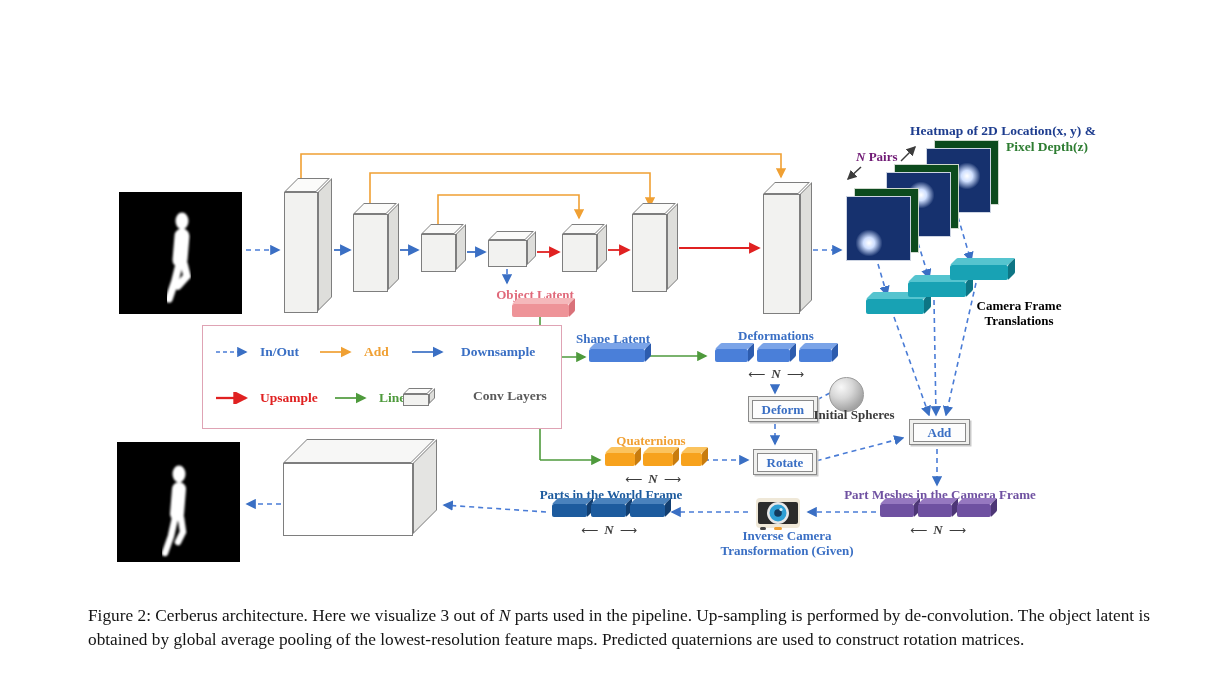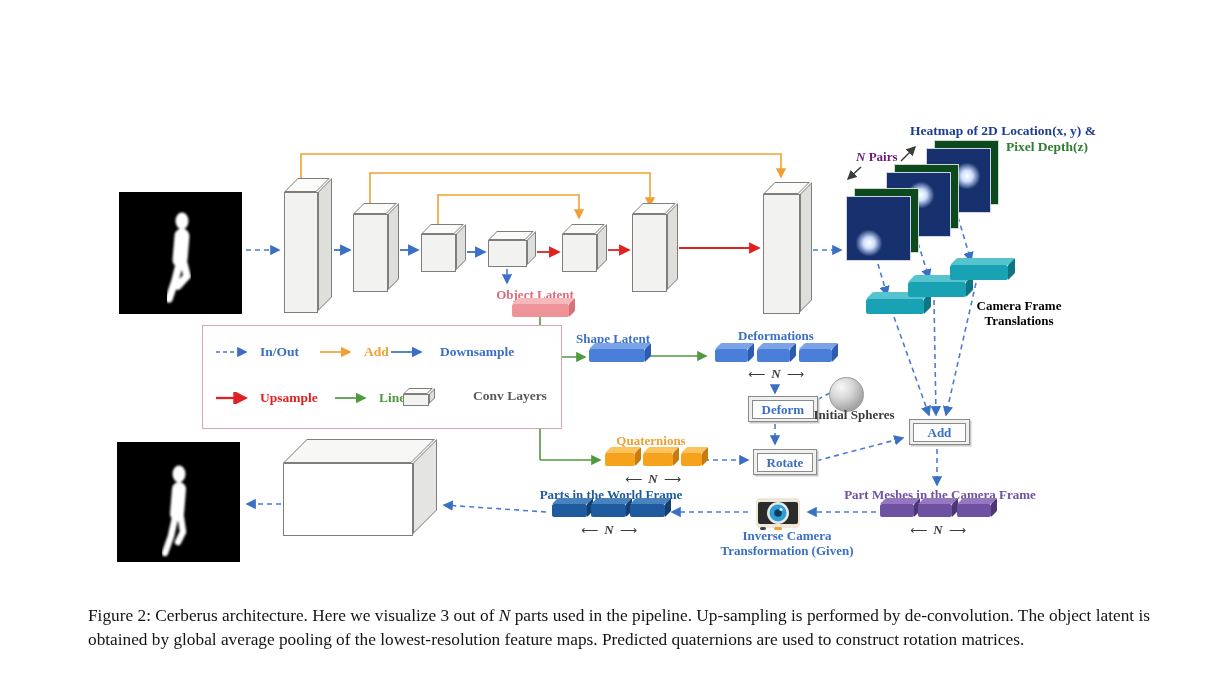--- a/index.html
+++ b/index.html
@@ -245,21 +245,21 @@
           <line x1="1" y1="6" x2="31" y2="6" stroke="#4a7cd6" stroke-width="1.6" stroke-dasharray="4 3" marker-end="url(#mB)"></line>
         </svg>
       <span class="lg-label" style="color:#3a6fc4;">In/Out</span>
     </div>
     <div class="lg-item" style="left:116px;top:18px;">
       <svg width="38" height="12">
           <line x1="1" y1="6" x2="31" y2="6" stroke="#f0a033" stroke-width="1.7" marker-end="url(#mO)"></line>
         </svg>
       <span class="lg-label" style="color:#f0a033;">Add</span>
     </div>
-    <div class="lg-item" style="left:187px;top:18px;gap:12px;">
+    <div class="lg-item" style="left:208px;top:18px;gap:12px;">
       <svg width="38" height="12">
           <line x1="1" y1="6" x2="31" y2="6" stroke="#3a6fc4" stroke-width="1.7" marker-end="url(#mB)"></line>
         </svg>
       <span class="lg-label" style="color:#3a6fc4;">Downsample</span>
     </div>
     <div class="lg-item" style="left:12px;top:64px;">
       <svg width="38" height="12">
           <line x1="1" y1="6" x2="31" y2="6" stroke="#e02121" stroke-width="2.3" marker-end="url(#mR)"></line>
         </svg>
       <span class="lg-label" style="color:#e02121;">Upsample</span>

